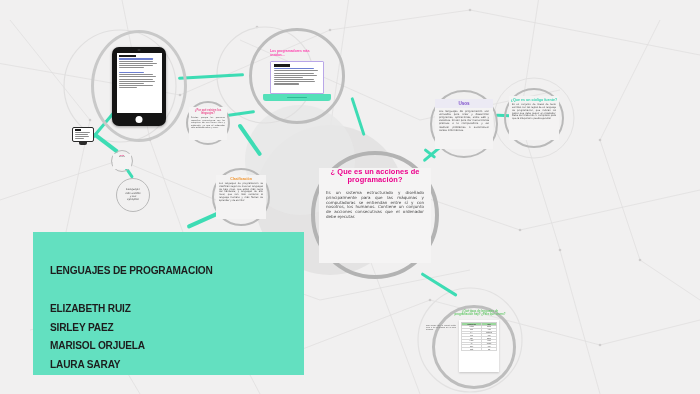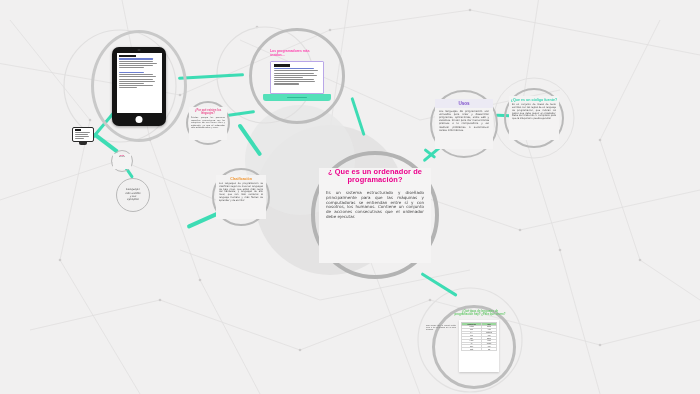--- a/index.html
+++ b/index.html
@@ -336,21 +336,21 @@
 
   <div class="bubble" id="clasif-bubble">
     <div class="bubble-inner">
       <div class="b-title">Clasificación</div>
       <div class="b-body">Los lenguajes de programación se clasifican según su nivel en lenguajes de bajo nivel, que están más cerca del hardware, y lenguajes de alto nivel, que son más cercanos al lenguaje humano y más fáciles de aprender y de escribir.</div>
     </div>
   </div>
 
   <div class="bubble" id="main-bubble">
     <div class="bubble-inner">
-      <div class="b-title">¿ Que es un ordenador de programación?</div>
+      <div class="b-title">¿ Que es un acciones de programación?</div>
       <div class="b-body">Es un sistema estructurado y diseñado principalmente para que las máquinas y computadoras se entiendan entre sí y con nosotros, los humanos. Contiene un conjunto de acciones consecutivas que el ordenador debe ejecutar.</div>
     </div>
   </div>
 
   <div class="bubble" id="usos-bubble">
     <div class="bubble-inner">
       <div class="b-title">Usos</div>
       <div class="b-body">Los lenguajes de programación son utilizados para crear y desarrollar programas, aplicaciones, sitios web y sistemas. Sirven para dar instrucciones precisas a la computadora y así resolver problemas o automatizar tareas informáticas.</div>
     </div>
   </div>
@@ -410,14 +410,23 @@
               <tr>
                 <td>Swift</td>
                 <td>iOS</td>
               </tr>
             </tbody>
         </table>
       </div>
     </div>
   </div>
 
+  <div id="title-card">
+    <div class="t-main">LENGUAJES DE PROGRAMACION</div>
+    <div class="names" id="author-list">
+        <div>ELIZABETH RUIZ</div>
+        <div>SIRLEY PAEZ</div>
+        <div>MARISOL ORJUELA</div>
+        <div>LAURA SARAY</div>
+      </div>
+  </div>
 
 </div>
 
 </body></html>

